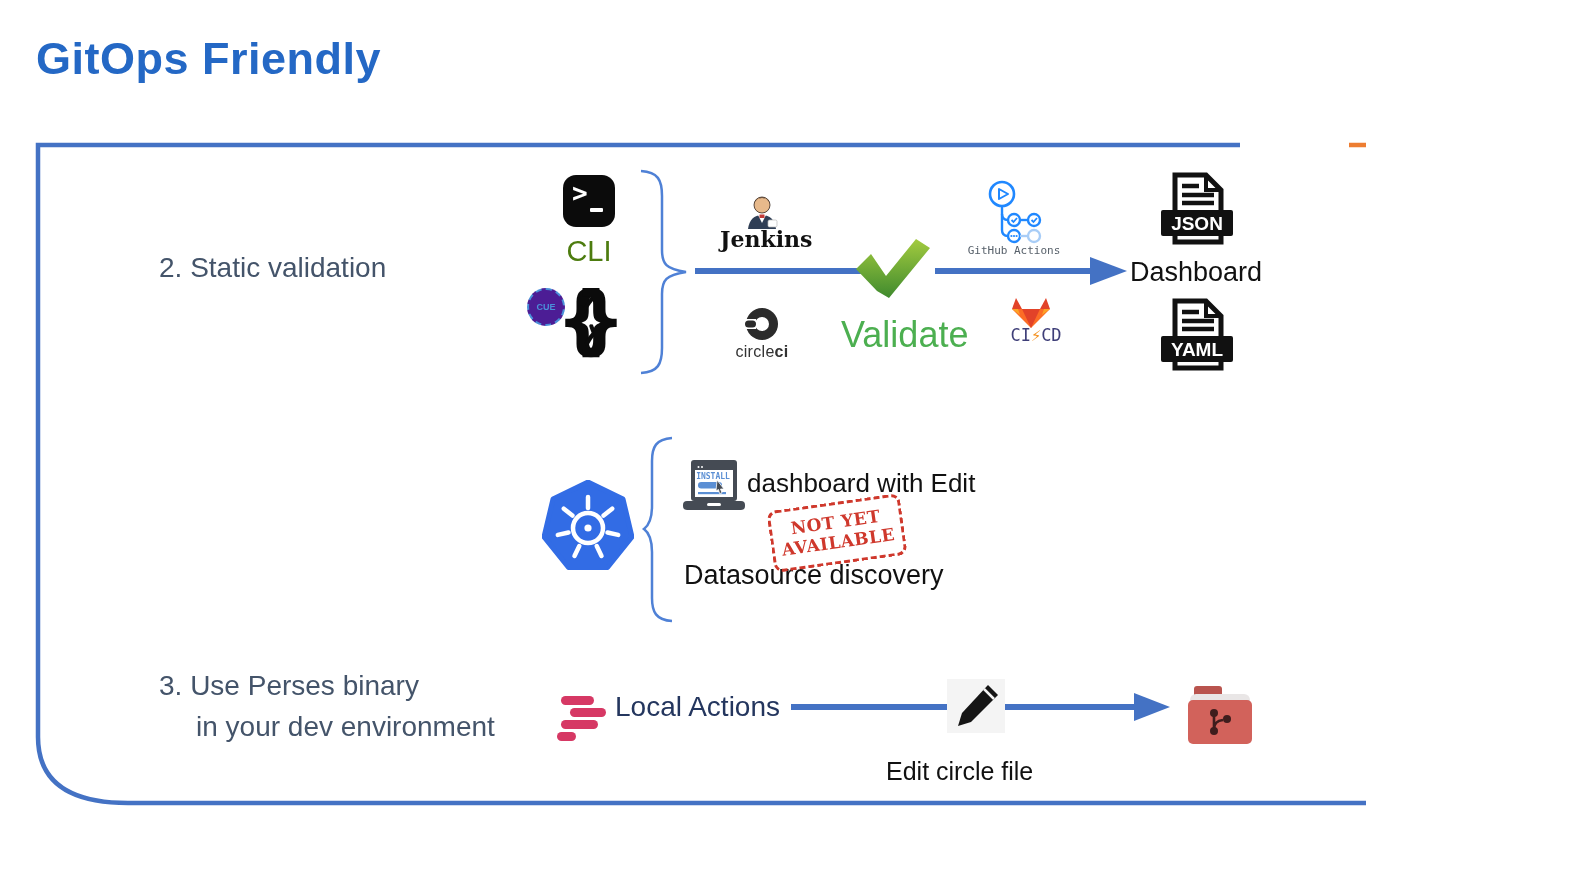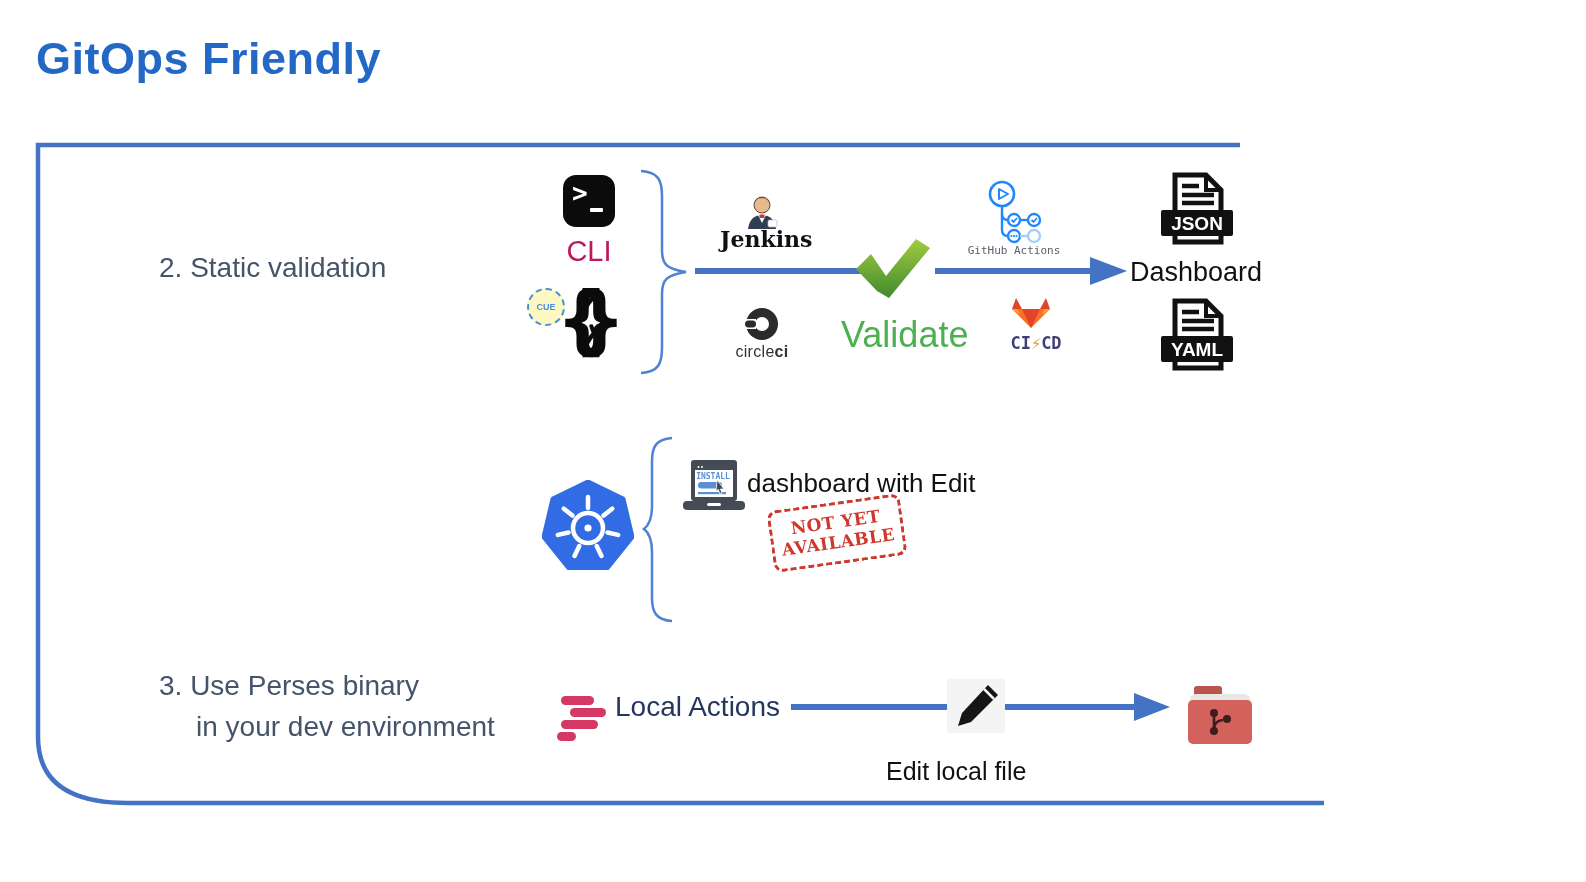--- a/index.html
+++ b/index.html
@@ -1,45 +1,45 @@
 <!DOCTYPE html>
 <html><head>
 <meta charset="utf-8">
 <style>
   html,body{margin:0;padding:0;background:#fff;}
   .canvas{position:relative;width:1324px;height:882px;background:#ffffff;overflow:hidden;
-          font-family:"Liberation Sans",sans-serif;color:#111;}
+          font-family:"Liberation Sans",sans-serif;color:#111;padding-left:42px;}
   .abs{position:absolute;}
   .title{left:36px;top:33px;font-size:45px;font-weight:600;color:#2468c5;letter-spacing:.5px;}
   .rowlabel{font-size:28px;color:#44546A;}
   svg{display:block;}
   .shape-layer{left:0;top:0;z-index:1;pointer-events:none;}
   .z2{z-index:2;}
   .z3{z-index:3;}
   
   .cli-icon{left:563px;top:175px;width:52px;height:52px;background:#0b0b0b;border-radius:13px;}
   .cli-prompt{position:absolute;left:9px;top:3px;color:#fff;font-weight:900;font-size:26px;font-family:"DejaVu Sans Mono",monospace;}
   .cli-underscore{position:absolute;left:27px;top:33px;width:13px;height:4px;background:#fff;border-radius:1px;}
-  .cli-label{left:561px;top:235px;width:56px;text-align:center;font-size:29px;color:#be185d;}
+  .cli-label{left:561px;top:235px;width:56px;text-align:center;font-size:29px;color:#4d7c0f;}
   
   .cue-badge{left:527px;top:288px;width:34px;height:34px;border:2px dashed #4a90d9;border-radius:50%;
-             display:flex;align-items:center;justify-content:center;font-size:9px;font-weight:bold;color:#4a90d9;background:#fef9c3;}
+             display:flex;align-items:center;justify-content:center;font-size:9px;font-weight:bold;color:#4a90d9;background:#4c1d95;}
   .brace-check{left:556px;top:282px;width:70px;height:86px;color:#0b0b0b;}
   .brace-glyph{position:absolute;top:-6px;font-size:74px;font-weight:bold;font-family:"DejaVu Sans",sans-serif;line-height:86px;}
   .bc-open{left:0;}
   .bc-close{right:0;}
   .bc-check{position:absolute;left:17px;top:2px;font-size:36px;font-weight:bold;}
   .bc-x{position:absolute;left:26px;top:36px;font-size:29px;font-weight:bold;}
   
   .jenkins-label{left:720px;top:226px;width:84px;text-align:center;font-size:22px;font-weight:bold;
                  font-family:"DejaVu Serif",serif;color:#111;}
   .circleci-label{left:721px;top:343px;width:82px;text-align:center;font-size:16px;color:#333;letter-spacing:.3px;}
   .gha-label{left:958px;top:244px;width:112px;text-align:center;font-size:11px;color:#57606a;
              font-family:"DejaVu Sans Mono",monospace;}
-  .gitlab-label{left:1006px;top:333px;width:60px;text-align:center;font-size:17px;font-weight:bold;
+  .gitlab-label{left:1006px;top:325px;width:60px;text-align:center;font-size:17px;font-weight:normal;
                 font-family:"DejaVu Sans Mono",monospace;color:#3e3e78;}
   .bolt{color:#f4901e;}
   .validate-label{left:841px;top:314px;width:100px;text-align:center;font-size:36px;color:#4caf50;}
   .dashboard-label{left:1130px;top:257px;font-size:27px;color:#111;}
   
   .crds-label{left:747px;top:468px;font-size:26px;color:#111;}
   .datasource-label{left:684px;top:560px;font-size:27px;color:#111;}
   .stamp{left:770px;top:502px;width:128px;height:56px;border:3px dashed #cf382c;border-radius:9px;
          transform:rotate(-8deg);display:flex;flex-direction:column;align-items:center;justify-content:center;
          color:#cf382c;font-family:"DejaVu Serif",serif;font-weight:bold;font-size:17px;line-height:1.15;letter-spacing:.5px;}
@@ -210,36 +210,37 @@
     <rect x="24" y="43" width="14" height="3" rx="1.5" fill="#fff"></rect>
   </svg>
 
   <div class="abs crds-label z2">dashboard with Edit</div>
 
   <div class="abs stamp z3">
     <span>NOT YET</span>
     <span>AVAILABLE</span>
   </div>
 
+  <div class="abs datasource-label z2">Datasource discovery</div>
 
   <div class="abs perses-logo z2">
     <span class="pbar" style="left:10px;top:4px;width:33px;"></span>
     <span class="pbar" style="left:19px;top:16px;width:36px;"></span>
     <span class="pbar" style="left:10px;top:28px;width:37px;"></span>
     <span class="pbar" style="left:6px;top:40px;width:19px;"></span>
   </div>
   <div class="abs local-perses-label z2">Local Actions</div>
 
   <div class="abs pencil-box z3">
     <svg width="58" height="54" viewBox="0 0 58 54">
       <path d="M41,6 L51,16 L24,43 L11,47 L15,34 Z" fill="#151515"></path>
       <line x1="37" y1="10" x2="47" y2="20" stroke="#f4f4f4" stroke-width="2.5"></line>
     </svg>
   </div>
-  <div class="abs edit-label z2">Edit local file</div>
+  <div class="abs edit-label z2">Edit circle file</div>
 
   <svg class="abs z2" style="left:1188px;top:686px;" width="64" height="60" viewBox="0 0 64 60">
     <rect x="6" y="0" width="28" height="16" rx="3" fill="#b9544e"></rect>
     <rect x="2" y="8" width="60" height="14" rx="6" fill="#e9e6e6"></rect>
     <rect x="0" y="14" width="64" height="44" rx="5" fill="#d2625b"></rect>
     <g stroke="#3f1d1d" stroke-width="2.6" fill="none">
       <line x1="26" y1="29" x2="26" y2="43"></line>
       <path d="M26,43 Q26,35 35,34"></path>
     </g>
     <circle cx="26" cy="27" r="4" fill="#3f1d1d"></circle>

